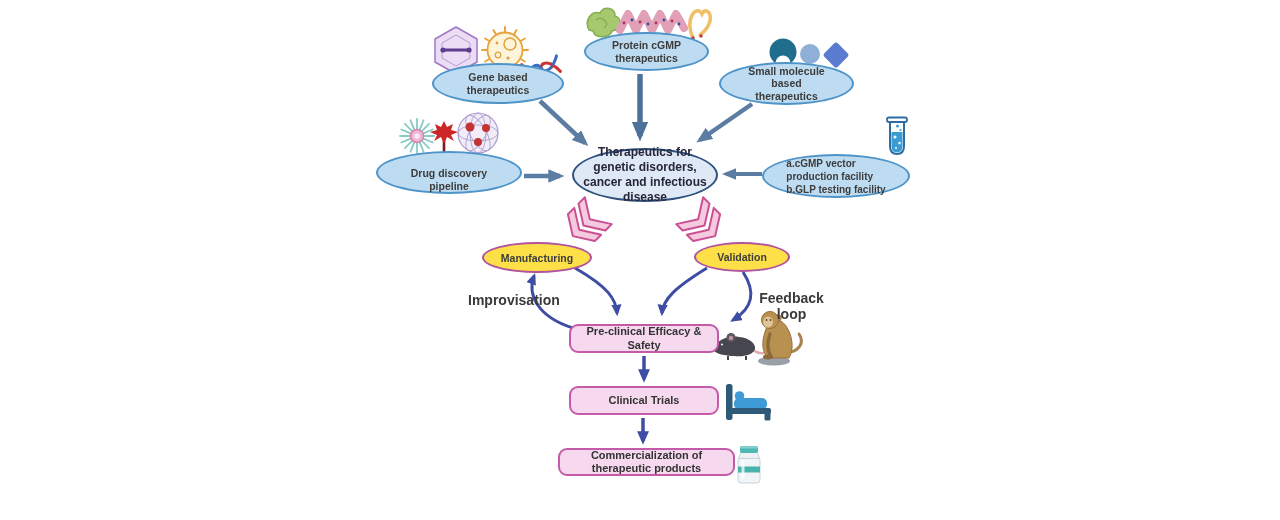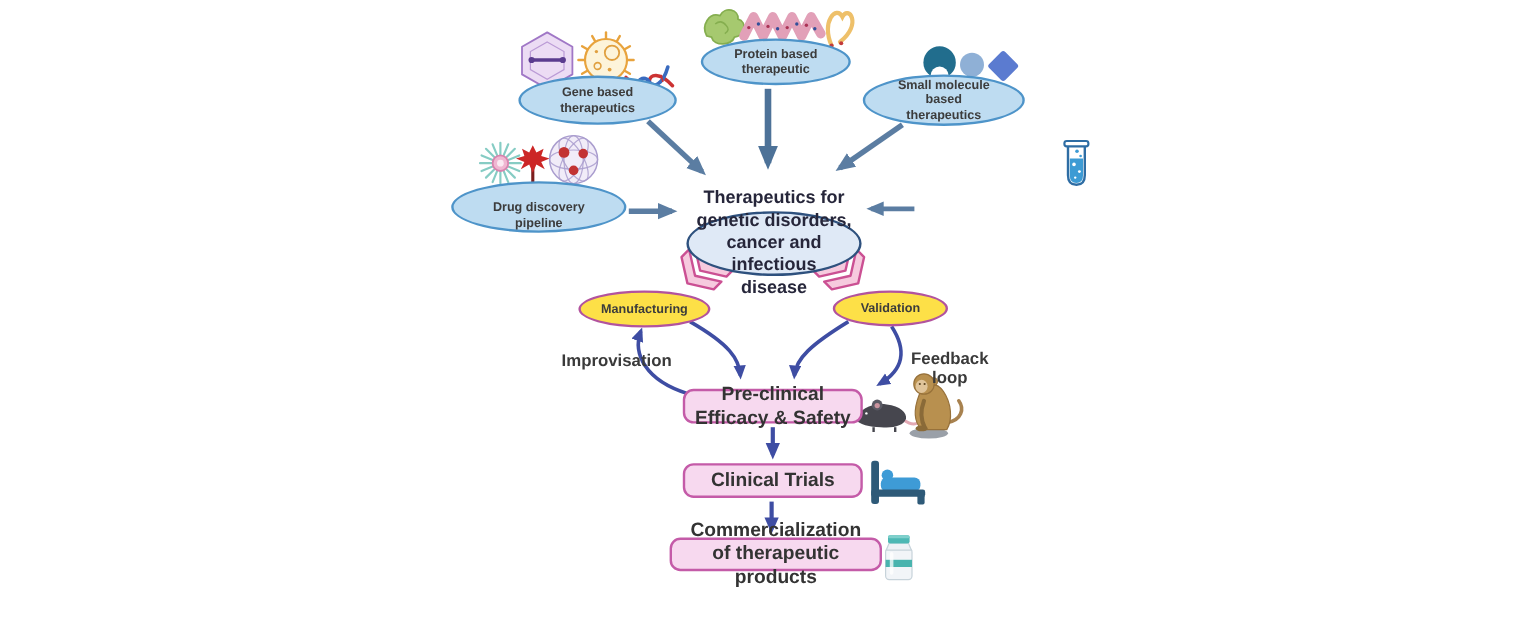--- a/index.html
+++ b/index.html
@@ -7,25 +7,25 @@
     position:relative;width:1280px;height:520px;background:#ffffff;overflow:hidden;
     font-family:"Liberation Sans","DejaVu Sans",sans-serif;
   }
   #artwork{position:absolute;left:0;top:0;width:1280px;height:520px;}
   .node{position:absolute;display:flex;align-items:center;justify-content:center;
         text-align:center;box-sizing:border-box;}
   .ellipse{border-radius:50%;}
   .blue{background:#bedcf1;border:2px solid #4e94c9;color:#3c3c3c;
         font-size:10.5px;font-weight:600;line-height:1.18;}
   .central{background:#dfe9f6;border:2.5px solid #2e517e;color:#26263a;
-        font-size:15px;font-weight:700;line-height:1.25;margin-top:28px;}
+        font-size:12px;font-weight:700;line-height:1.25;}
   .pink{background:#fde047;border:2px solid #b2539e;color:#3c3c3c;
         font-size:10.5px;font-weight:600;}
   .pbox{background:#f7d9ef;border:2px solid #c45ba8;border-radius:9px;color:#333333;
-        font-size:16px;font-weight:700;line-height:1.2;}
+        font-size:11px;font-weight:700;line-height:1.2;}
   .facility-lines{ text-align:left;font-size:10px;font-weight:600;line-height:1.3;color:#3c3c3c;}
   .facility-lines span{display:block;}
   .ann{position:absolute;font-size:14px;font-weight:600;color:#3a3a3a;text-align:center;}
   .pad{padding:0 8px;}
 </style>
 </head>
 <body>
 
 <div id="stage">
 
@@ -244,35 +244,42 @@
       <rect x="738" y="466.5" width="22" height="6" fill="#49b4ae"></rect>
       <rect x="741.5" y="460" width="3" height="19" rx="1.5" fill="#ffffff" opacity="0.75"></rect>
     </g>
   </svg>
 
   <div class="node ellipse blue pad" style="left:432px;top:63px;width:132px;height:41px;">
     <span>Gene based therapeutics</span>
   </div>
 
   <div class="node ellipse blue pad" style="left:584px;top:32px;width:125px;height:39px;">
-    <span>Protein based therapeutic</span>
+    <span>Protein cGMP therapeutics</span>
   </div>
 
   <div class="node ellipse blue" style="left:719px;top:62px;width:135px;height:43px;padding:0 22px;">
     <span>Small molecule based therapeutics</span>
   </div>
 
   <div class="node ellipse blue" style="left:376px;top:151px;width:146px;height:43px;padding:0 24px;align-items:flex-end;">
     <span>Drug discovery pipeline</span>
   </div>
 
   <div class="node ellipse central" style="left:572px;top:148px;width:146px;height:54px;padding:0 6px;">
     <span>Therapeutics for genetic disorders, cancer and infectious disease</span>
   </div>
 
+  <div class="node ellipse blue" style="left:762px;top:154px;width:148px;height:44px;">
+    <div class="facility-lines">
+      <span>a.cGMP vector</span>
+      <span>production facility</span>
+      <span>b.GLP testing facility</span>
+    </div>
+  </div>
 
   <div class="node ellipse pink" style="left:482px;top:242px;width:110px;height:31px;">
     <span>Manufacturing</span>
   </div>
 
   <div class="node ellipse pink" style="left:694px;top:242px;width:96px;height:30px;">
     <span>Validation</span>
   </div>
 
   <div class="ann" style="left:468px;top:292px;width:90px;">Improvisation</div>

